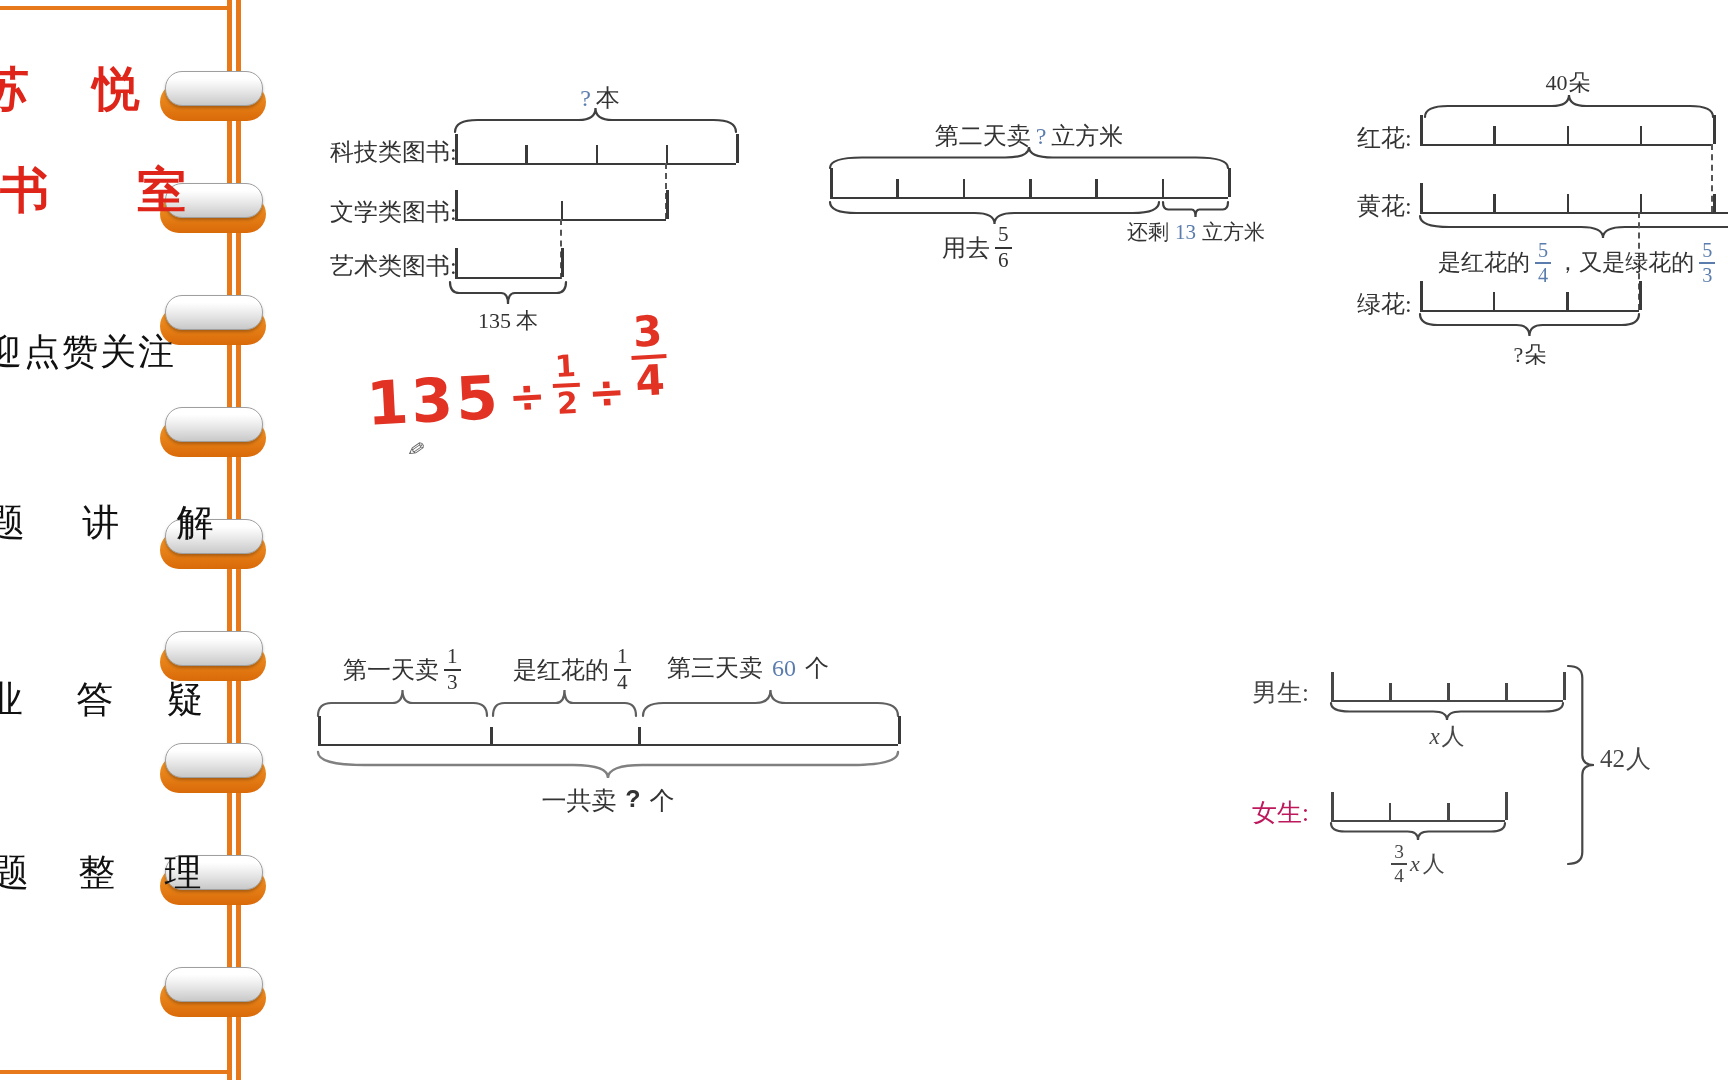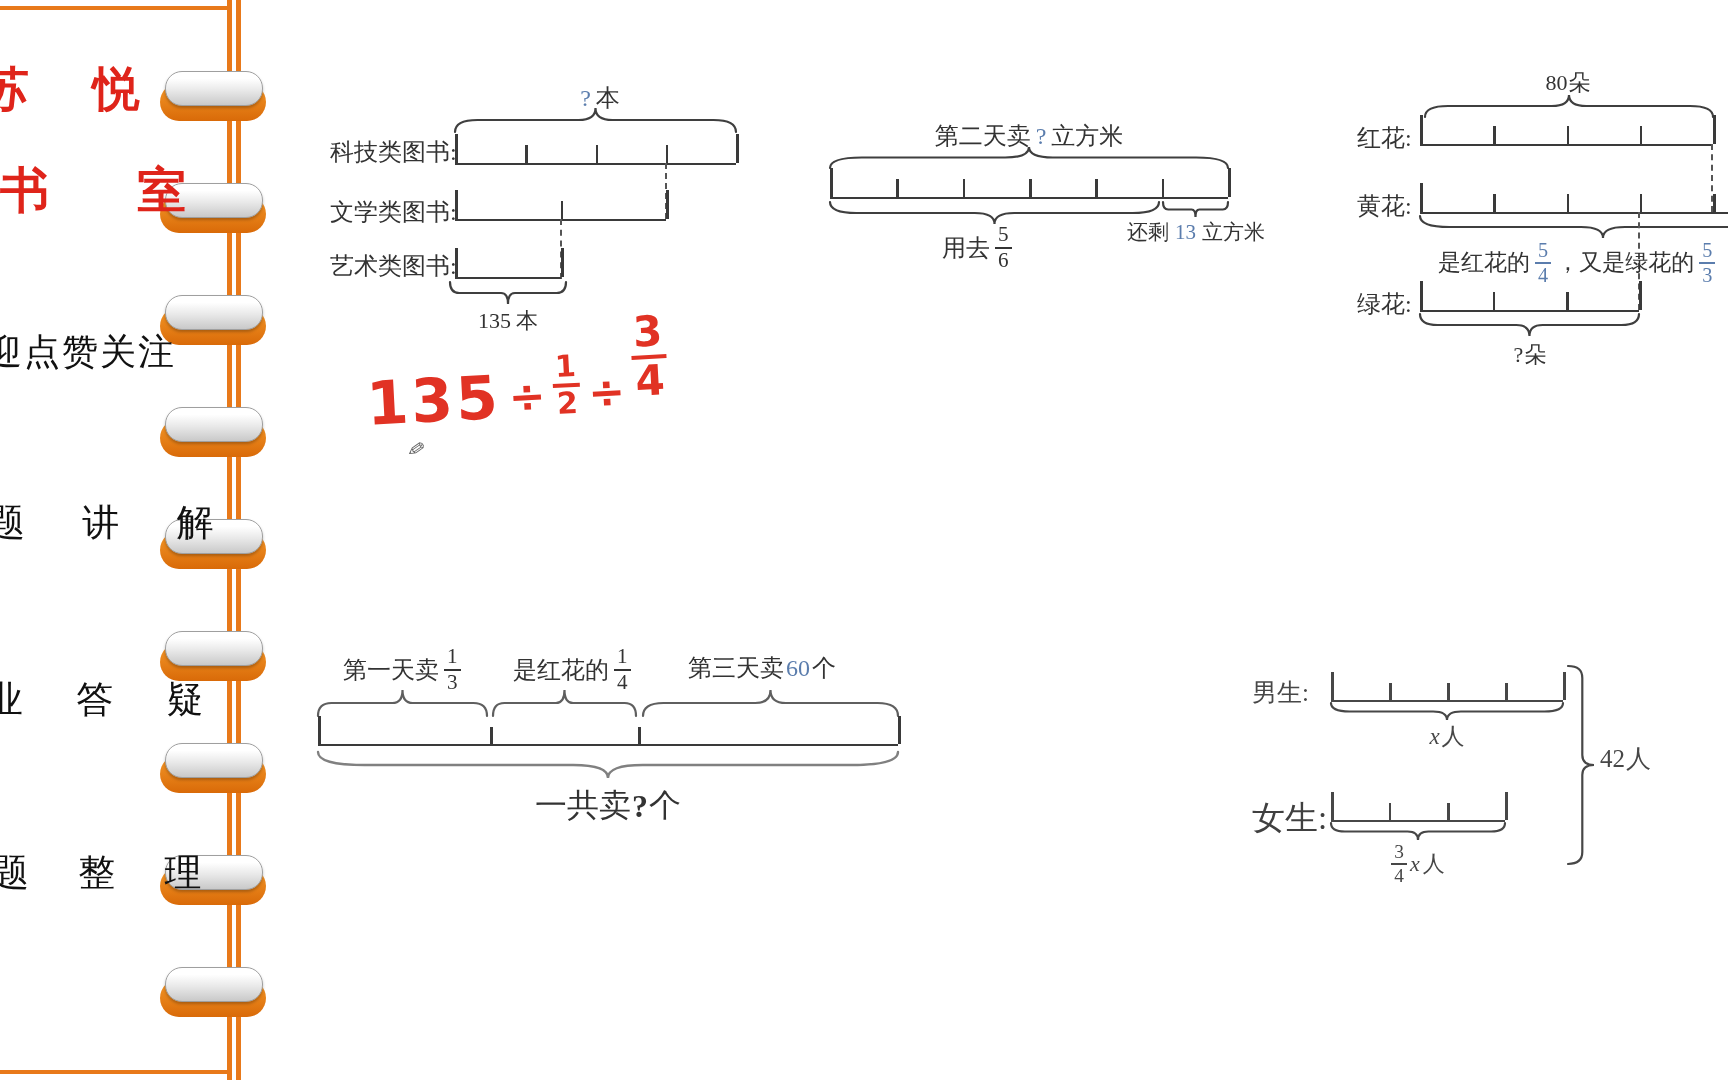--- a/index.html
+++ b/index.html
@@ -195,21 +195,21 @@
         <path d="M0 0 Q0 7.5 5.2 7.5 L28.6 7.5 Q32.5 7.5 32.5 15 Q32.5 7.5 36.400000000000006 7.5 L59.800000000000004 7.5 Q65 7.5 65 0" fill="none" stroke="currentColor" stroke-width="2.2" stroke-linecap="round"></path>
       </svg>
     </div>
   <div class="lbl ctr" style="left:1100px;top:218px;width:192px;font-size:21px;gap:6px;">
     <span>还剩</span>
       <span class="blue">13</span>
       <span>立方米</span>
   </div>
 
   <div class="lbl ctr" style="left:1528px;top:68px;width:80px;font-size:22px;gap:1px;">
-    <span>80</span>
+    <span>40</span>
       <span>朵</span>
   </div>
   <div class="brace" style="left:1425px;top:95px;width:288px;height:22px;">
       <svg width="288" height="22" viewBox="0 0 288 22">
         <path d="M0 22 Q0 11 23.04 11 L126.72 11 Q144 11 144 0 Q144 11 161.28000000000003 11 L264.96000000000004 11 Q288 11 288 22" fill="none" stroke="currentColor" stroke-width="2.2" stroke-linecap="round"></path>
       </svg>
     </div>
   <div class="lbl" style="left:1357px;top:122px;">
       <span>红花:</span>
     </div>
@@ -279,21 +279,21 @@
       </span>
   </div>
   <div class="lbl" style="left:513px;top:646px;">
     <span>是红花的</span>
     <span class="frac">
         <span class="fnum">1</span>
         <span class="fbar"></span>
         <span class="fden">4</span>
       </span>
   </div>
-  <div class="lbl" style="left:688px;top:652px;gap:2px;">
+  <div class="lbl" style="left:667px;top:652px;gap:9px;">
     <span>第三天卖</span>
       <span class="blue">60</span>
       <span>个</span>
   </div>
   <div class="brace" style="left:318px;top:690px;width:169px;height:26px;color:#5f5f5f;">
       <svg width="169" height="26" viewBox="0 0 169 26">
         <path d="M0 26 Q0 13 13.52 13 L74.36 13 Q84.5 13 84.5 0 Q84.5 13 94.64000000000001 13 L155.48000000000002 13 Q169 13 169 26" fill="none" stroke="currentColor" stroke-width="2.2" stroke-linecap="round"></path>
       </svg>
     </div>
   <div class="brace" style="left:493px;top:690px;width:143px;height:26px;color:#5f5f5f;">
@@ -310,21 +310,21 @@
       <i class="tk" style="left: 29.7%; background: rgb(58, 58, 58);"></i>
       <i class="tk" style="left: 55.2%; background: rgb(58, 58, 58);"></i>
       <i class="tk end" style="left: 0%; background: rgb(58, 58, 58);"></i>
       <i class="tk end" style="left: 100%; background: rgb(58, 58, 58);"></i>
     </div>
   <div class="brace" style="left:318px;top:752px;width:580px;height:26px;color:#808080;">
       <svg width="580" height="26" viewBox="0 0 580 26">
         <path d="M0 0 Q0 13 46.4 13 L255.2 13 Q290 13 290 26 Q290 13 324.8 13 L533.6 13 Q580 13 580 0" fill="none" stroke="currentColor" stroke-width="2.4" stroke-linecap="round"></path>
       </svg>
     </div>
-  <div class="lbl ctr" style="left:528px;top:784px;width:160px;font-size:32px;gap:1px;">
+  <div class="lbl ctr" style="left:528px;top:784px;width:160px;font-size:25px;gap:9px;font-family:Liberation Mono, monospace;">
     <span>一共卖</span>
       <span style="font-weight:700;">?</span>
       <span>个</span>
   </div>
 
   <div class="lbl" style="left:1252px;top:676px;font-size:25px;color:#474747;">
       <span>男生:</span>
     </div>
   <div class="tbar" style="left:1331px;top:672px;width:232px;height:28px;border-color:#474747;">
       <i class="tk" style="left: 25%; background: rgb(71, 71, 71);"></i>
@@ -335,21 +335,21 @@
     </div>
   <div class="brace" style="left:1331px;top:703px;width:232px;height:17px;color:#474747;">
       <svg width="232" height="17" viewBox="0 0 232 17">
         <path d="M0 0 Q0 8.5 18.56 8.5 L102.08 8.5 Q116 8.5 116 17 Q116 8.5 129.92000000000002 8.5 L213.44 8.5 Q232 8.5 232 0" fill="none" stroke="currentColor" stroke-width="2.2" stroke-linecap="round"></path>
       </svg>
     </div>
   <div class="lbl ctr" style="left:1397px;top:721px;width:100px;font-size:23px;gap:2px;color:#474747;">
     <span class="serifx">x</span>
       <span>人</span>
   </div>
-  <div class="lbl" style="left:1252px;top:796px;font-size:33px;color:#404040;">
+  <div class="lbl" style="left:1252px;top:796px;font-size:25px;color:#be185d;">
       <span>女生:</span>
     </div>
   <div class="tbar" style="left:1331px;top:792px;width:174px;height:28px;border-color:#474747;">
       <i class="tk" style="left: 33.3%; background: rgb(71, 71, 71);"></i>
       <i class="tk" style="left: 66.7%; background: rgb(71, 71, 71);"></i>
       <i class="tk end" style="left: 0%; background: rgb(71, 71, 71);"></i>
       <i class="tk end" style="left: 100%; background: rgb(71, 71, 71);"></i>
     </div>
   <div class="brace" style="left:1331px;top:823px;width:174px;height:17px;color:#474747;">
       <svg width="174" height="17" viewBox="0 0 174 17">

